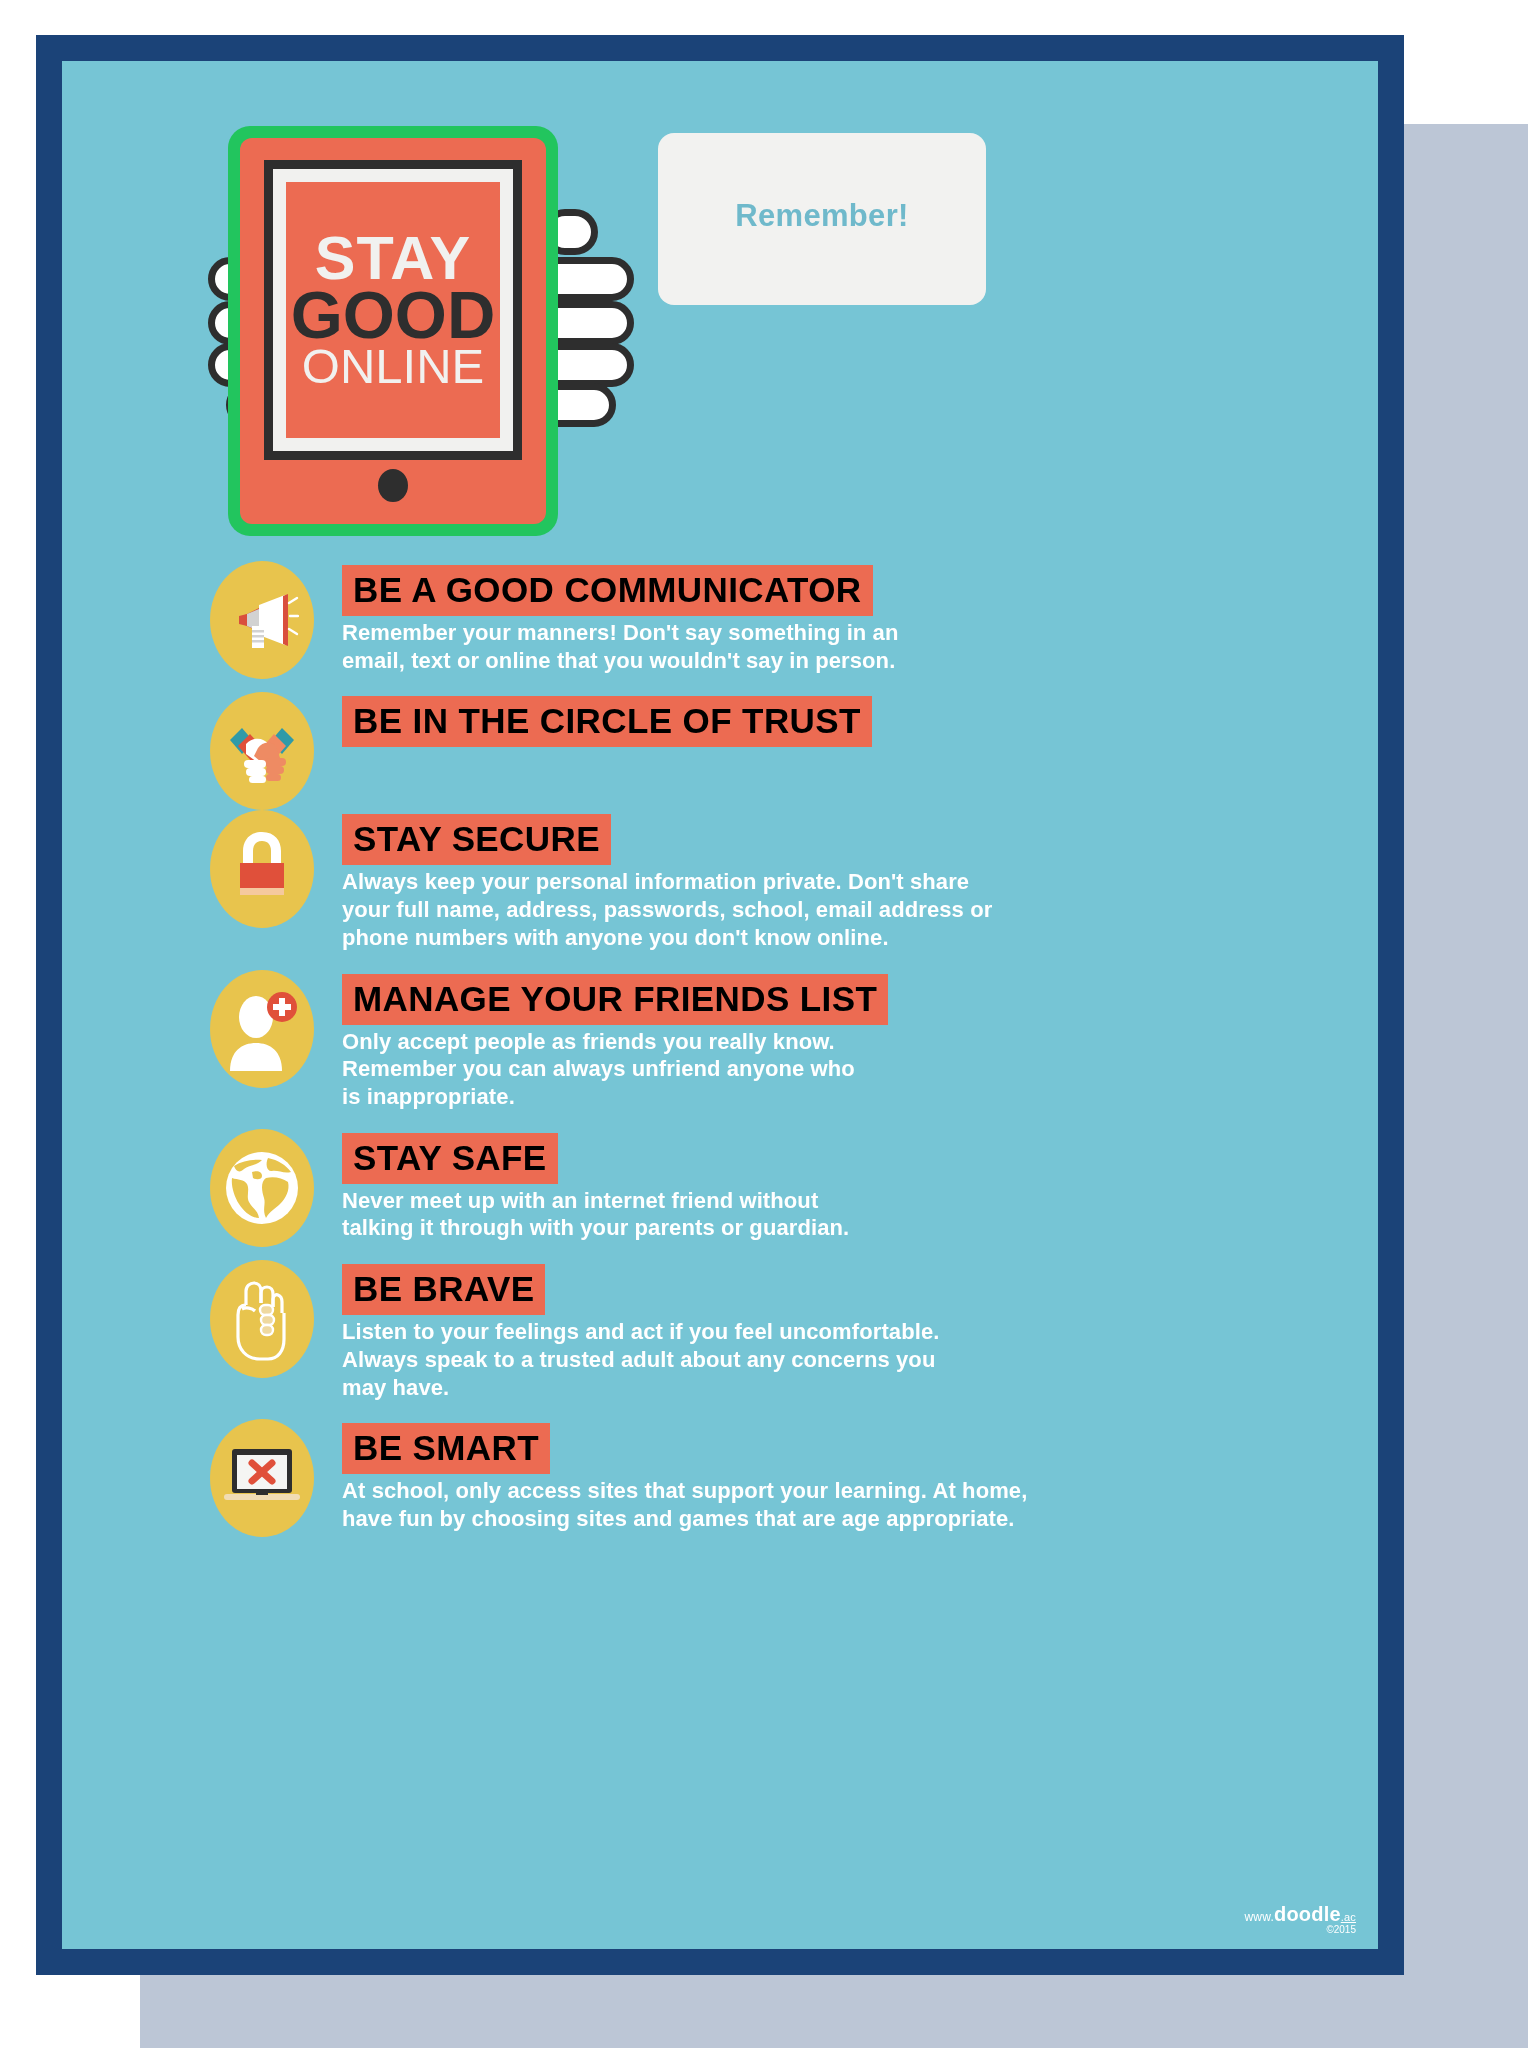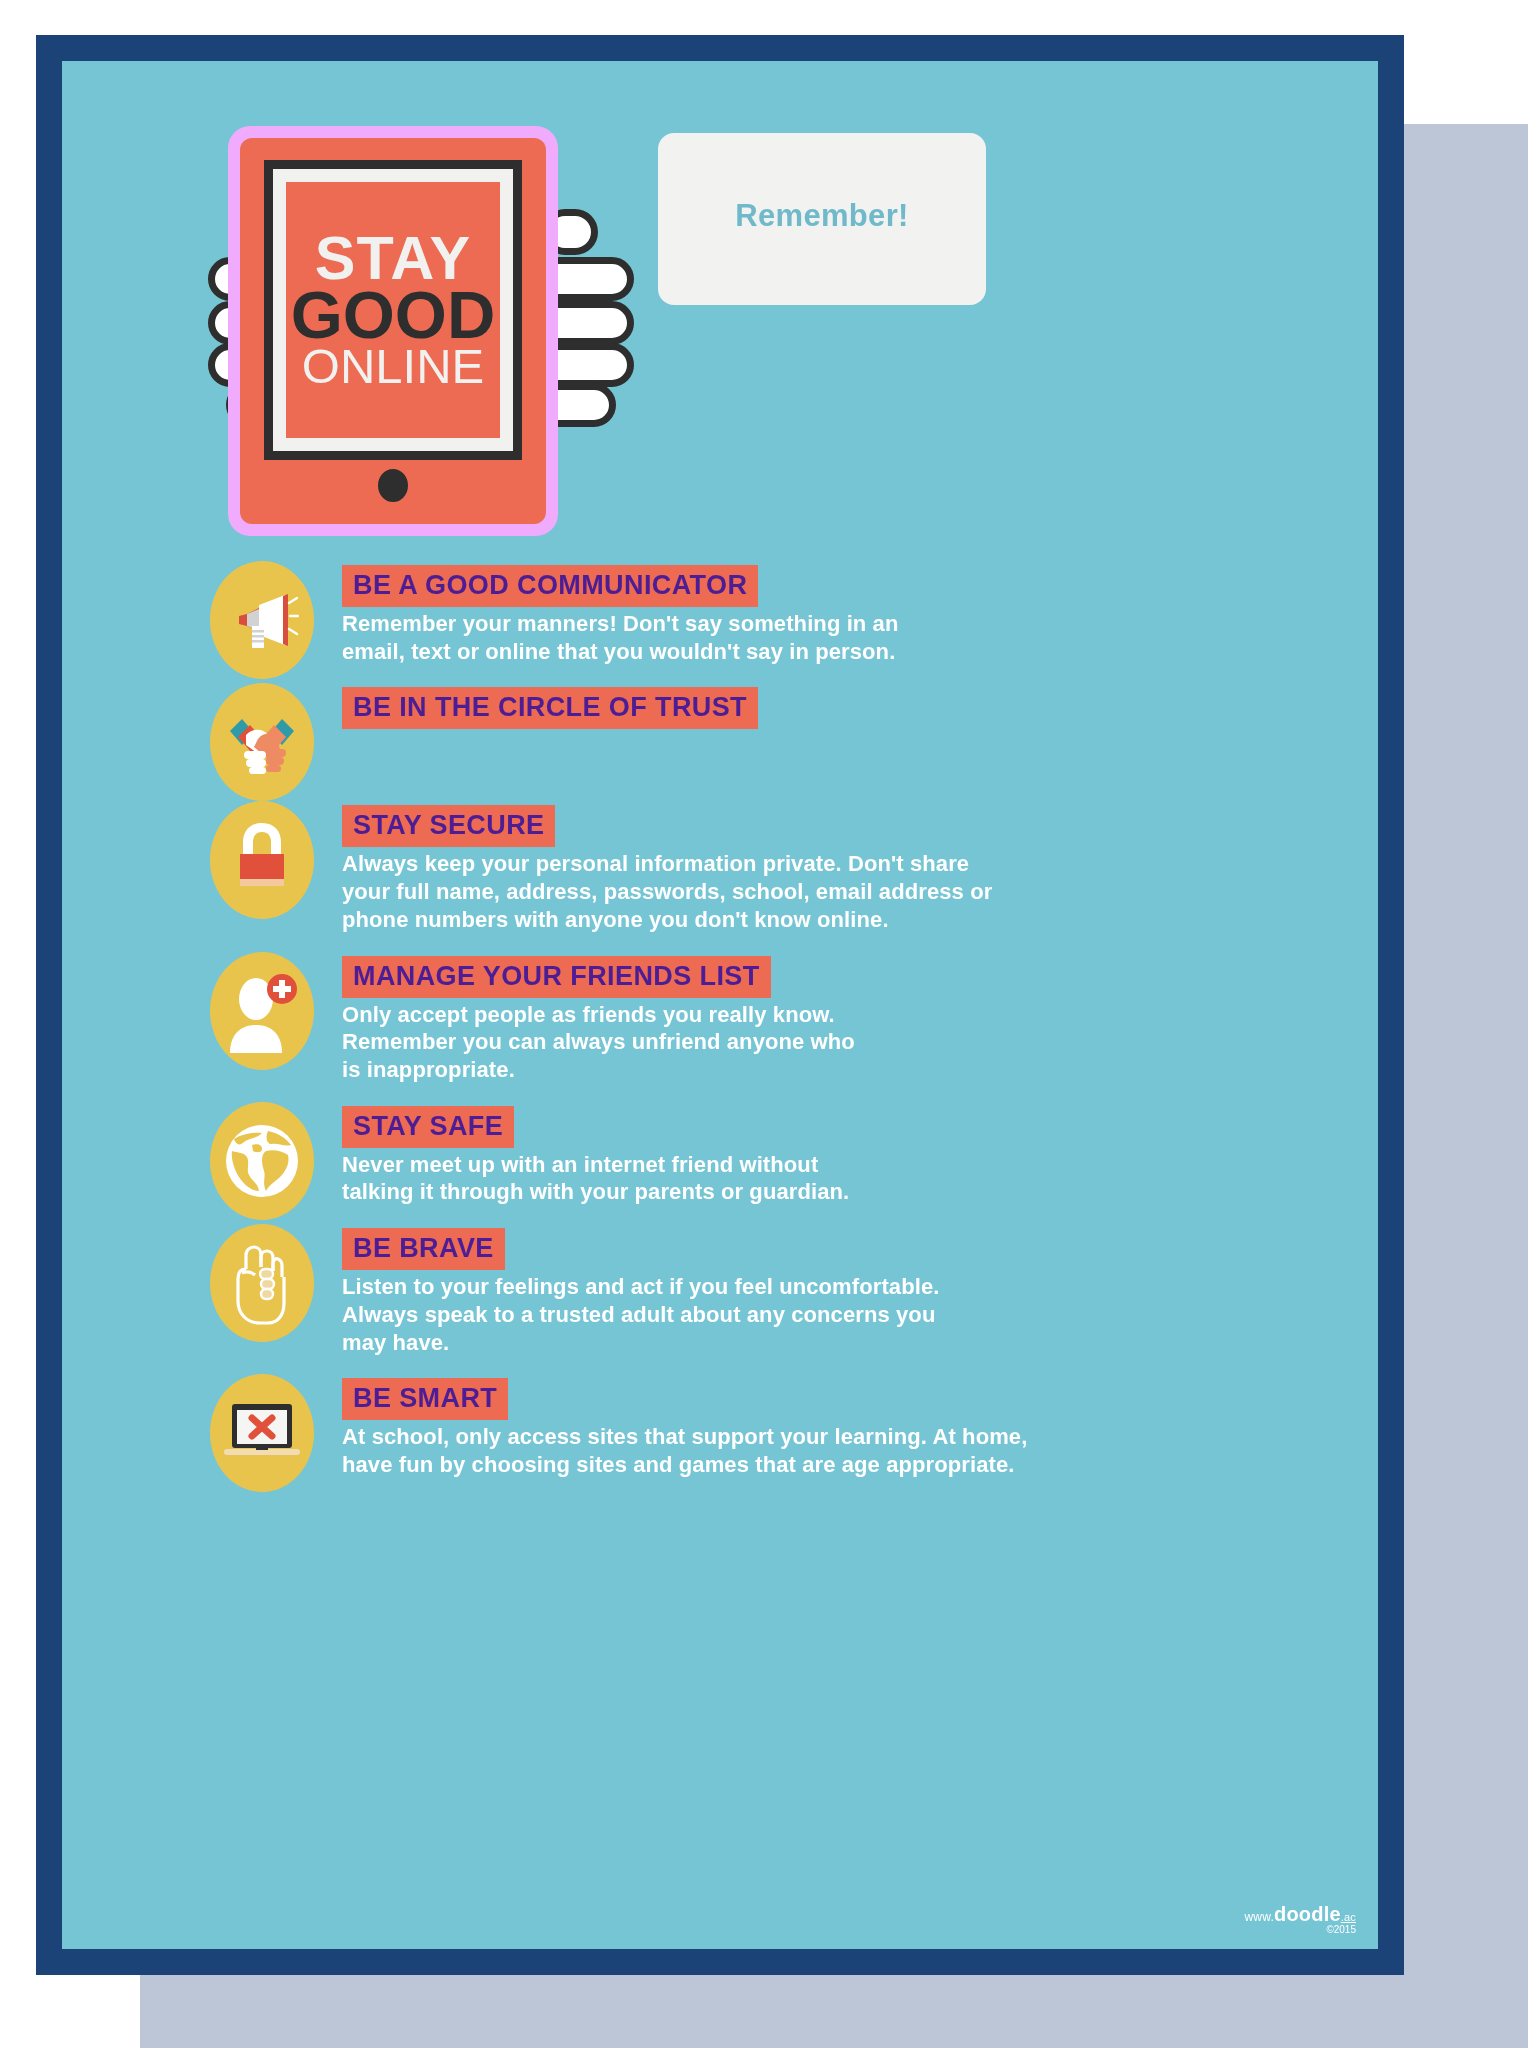--- a/index.html
+++ b/index.html
@@ -31,21 +31,21 @@
     background:#76c5d5;
     overflow:hidden;
   }
 
   
   .hero{ position:absolute; left:0; top:0; width:100%; height:480px; }
 
   .tablet{
     position:absolute; left:166px; top:65px;
     width:330px; height:410px;
-    background:#f0abfc;
+    background:#22c55e;
     border-radius:22px;
   }
   .tablet-body{
     position:absolute; left:12px; top:12px; right:12px; bottom:12px;
     background:#ec6b52; border-radius:12px;
   }
   .tablet-screen-frame{
     position:absolute; left:24px; top:22px; right:24px; height:300px;
     background:#2e2e2e;
   }
@@ -115,22 +115,22 @@
   .tip-icon{
     position:absolute; left:148px; top:0;
     width:104px; height:118px;
     background:#e8c44d;
     border-radius:50%;
     display:flex; align-items:center; justify-content:center;
   }
   .tip-content{ margin-left:128px; padding-top:4px; }
   .tip-heading{
     display:inline-block;
-    background:#ec6b52; color:#4c1d95;
-    font-size:27px; font-weight:bold;
+    background:#ec6b52; color:#000000;
+    font-size:35px; font-weight:bold;
     letter-spacing:0.4px;
     padding:5px 11px 6px 11px;
     margin-bottom:3px;
     white-space:nowrap;
   }
   .tip-body{
     color:#ffffff; font-size:22px; font-weight:bold;
     line-height:1.26; letter-spacing:0.1px;
   }
   .tip-body div{ white-space:nowrap; }

